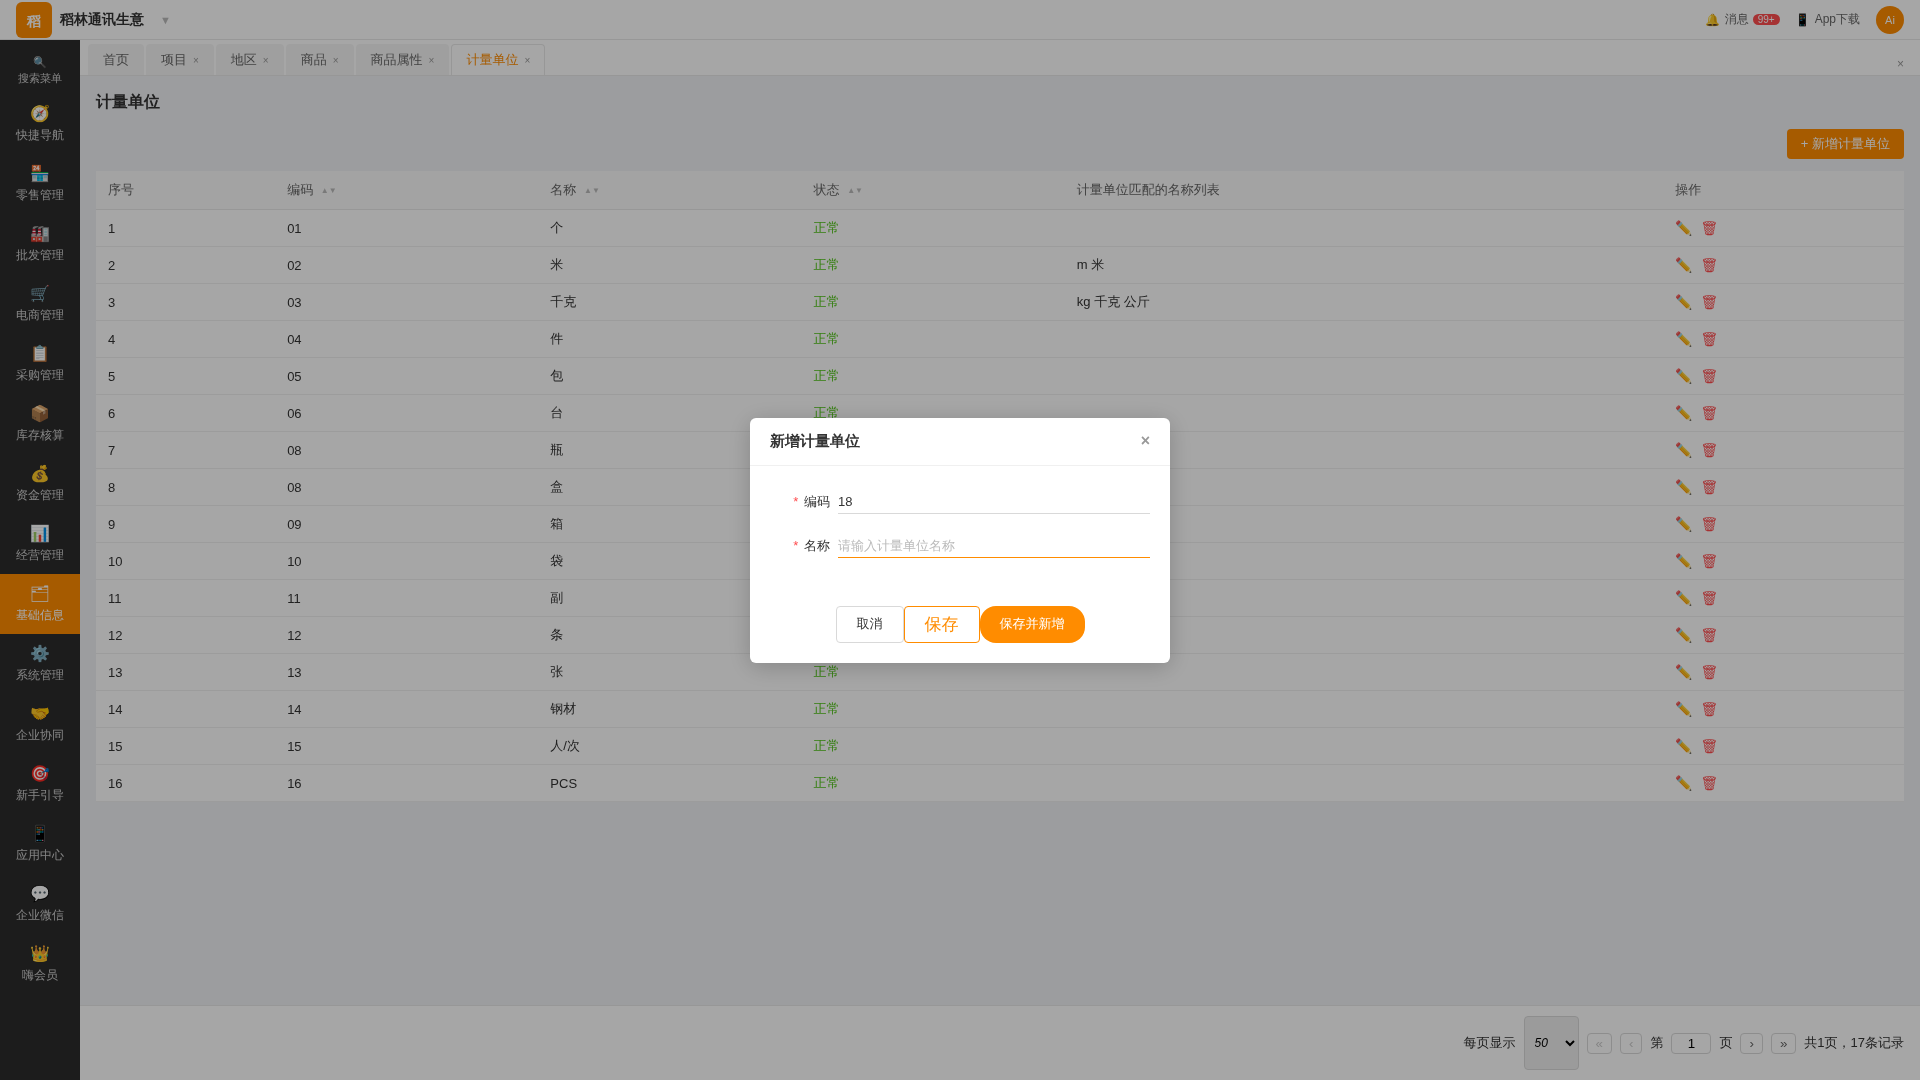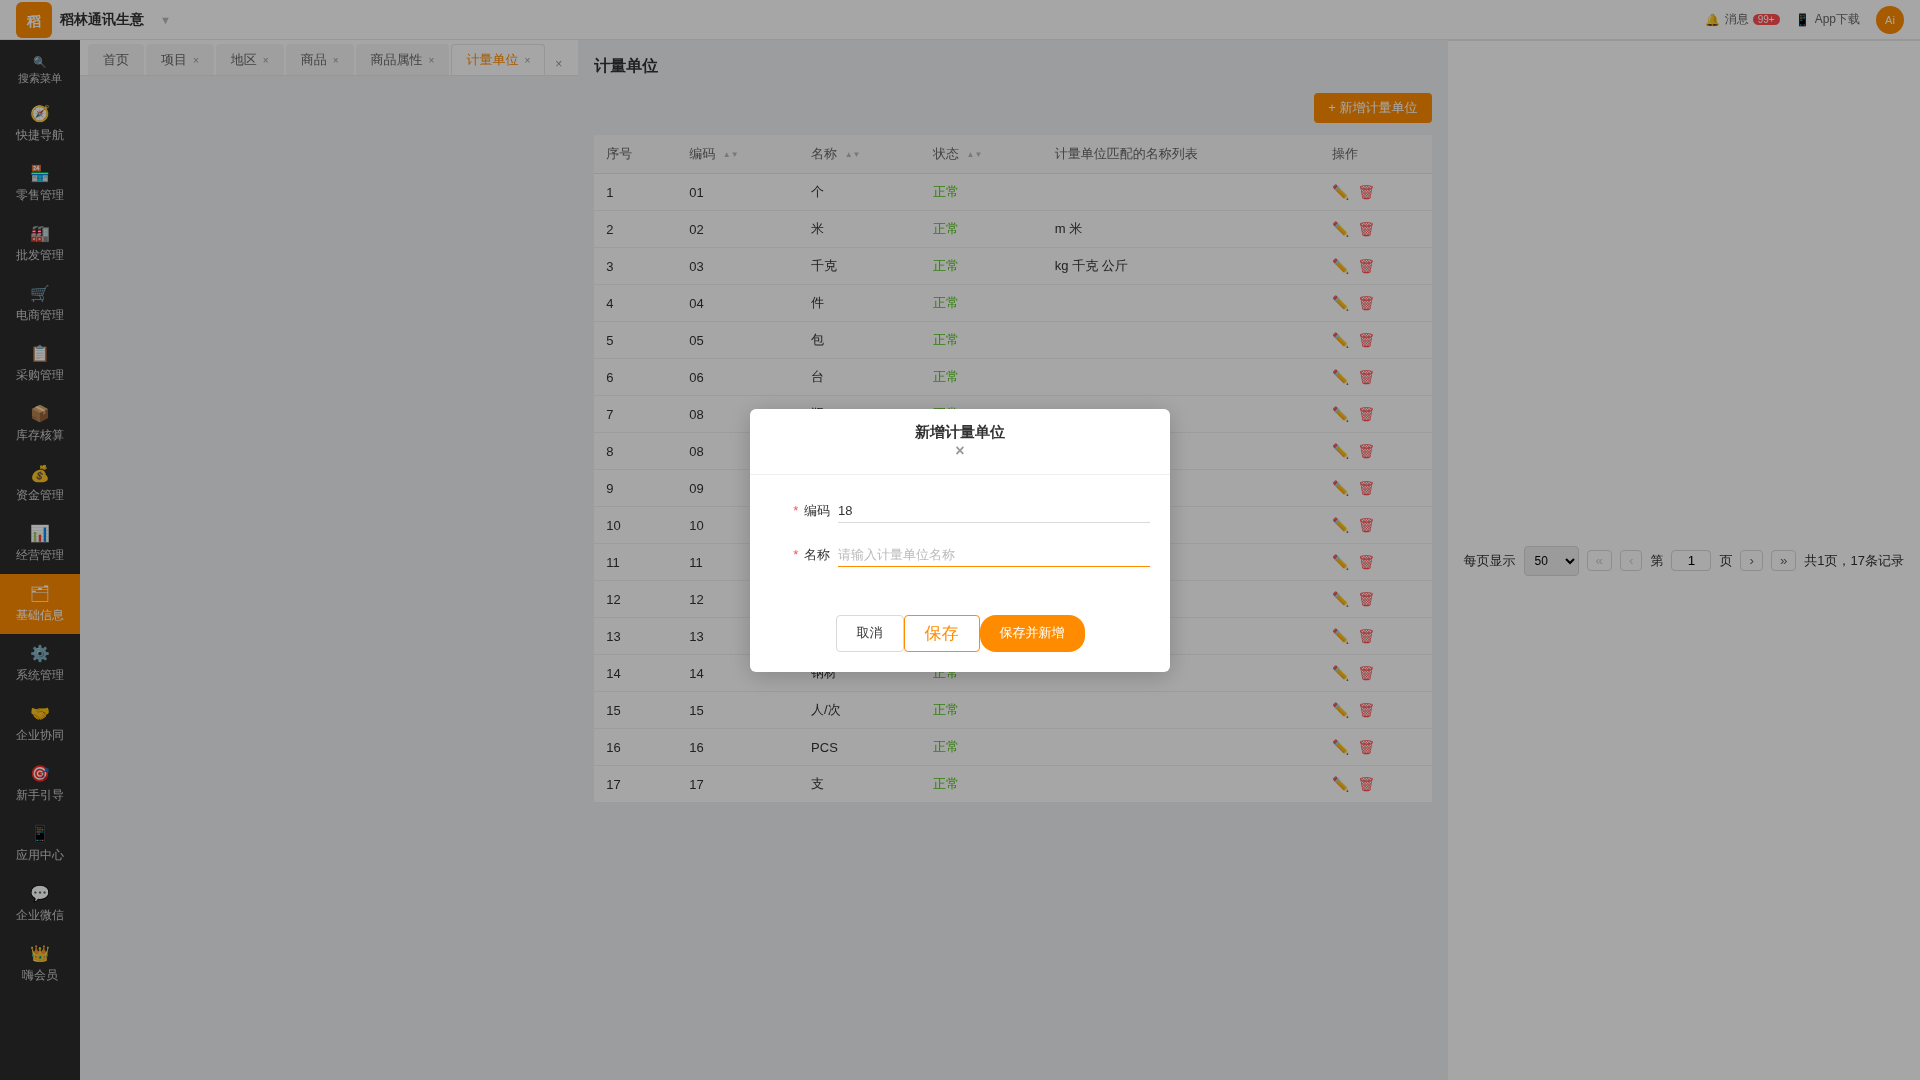--- a/index.html
+++ b/index.html
@@ -114,20 +114,21 @@
       color: #ccc;
       font-size: 11px;
       cursor: pointer;
       gap: 2px;
     }
 
     
     .content-area {
       flex: 1;
       display: flex;
+      flex-direction: column;
       overflow: hidden;
     }
 
     
     .tabs-bar {
       height: 36px;
       background: #fff;
       border-bottom: 1px solid #e8e8e8;
       display: flex;
       align-items: flex-end;
@@ -254,22 +255,23 @@
       background: #fff;
       border-top: 1px solid #e8e8e8;
       font-size: 13px;
       color: #333;
       gap: 8px;
       flex-shrink: 0;
     }
     .page-size-select {
       border: 1px solid #d9d9d9;
       border-radius: 4px;
-      padding: 6px 6px;
+      padding: 18px 6px;
       font-size: 12px;
+      font-style: italic;
     }
     .page-btn {
       border: 1px solid #d9d9d9;
       background: #fff;
       padding: 2px 8px;
       border-radius: 4px;
       cursor: pointer;
       color: #666;
     }
     .page-btn:disabled { color: #ccc; cursor: not-allowed; }
@@ -303,21 +305,20 @@
     }
     .modal-header {
       padding: 14px 20px;
       font-size: 15px;
       font-weight: bold;
       color: #333;
       border-bottom: 1px solid #f0f0f0;
       display: flex;
       justify-content: space-between;
       align-items: center;
-      flex-direction: column;
     }
     .modal-close {
       cursor: pointer;
       color: #999;
       font-size: 16px;
     }
     .modal-body {
       padding: 24px 20px 16px;
     }
     .form-row {
@@ -732,33 +733,20 @@
       <td>PCS</td>
       <td><span class="status-normal">正常</span></td>
       <td></td>
       <td>
         <div class="action-btns">
           <span class="action-icon">✏️</span>
           <span class="action-icon delete">🗑</span>
         </div>
       </td>
     </tr>
-            <tr>
-      <td>17</td>
-      <td>17</td>
-      <td>支</td>
-      <td><span class="status-normal">正常</span></td>
-      <td></td>
-      <td>
-        <div class="action-btns">
-          <span class="action-icon">✏️</span>
-          <span class="action-icon delete">🗑</span>
-        </div>
-      </td>
-    </tr>
           </tbody>
       </table>
     </div>
 
     <div class="pagination-bar">
       <span>每页显示</span>
       <select class="page-size-select">
         <option>50</option>
         <option>10</option>
         <option>20</option>

